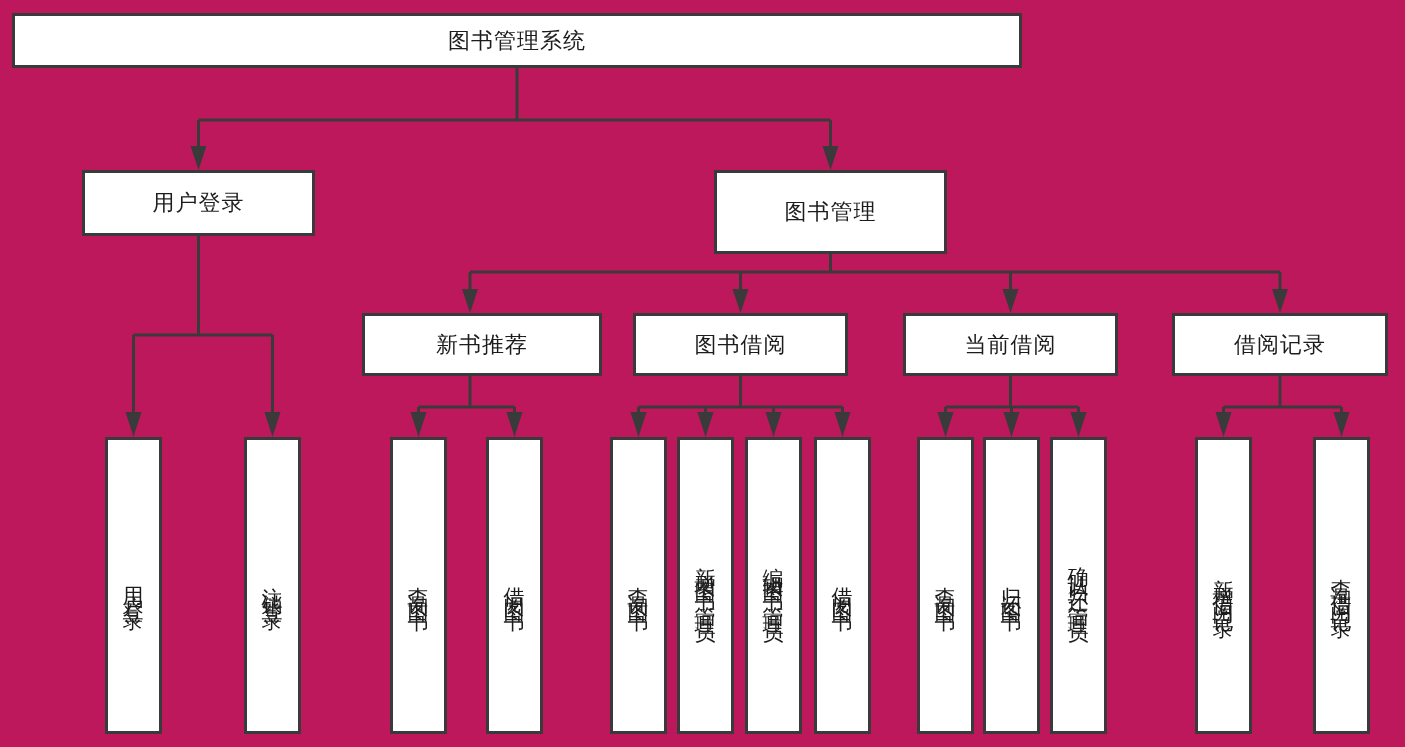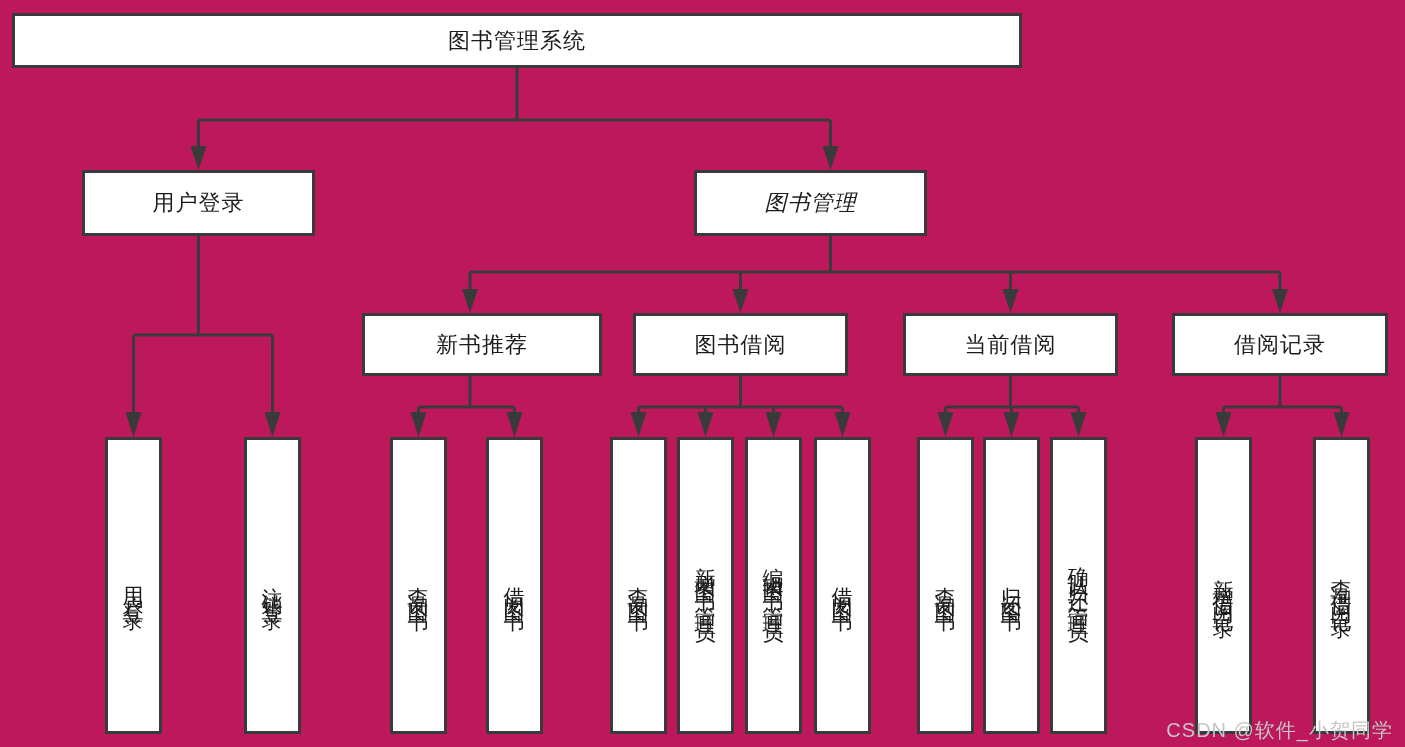--- a/index.html
+++ b/index.html
@@ -132,21 +132,21 @@
     </g>
   </svg>
 
   <div class="box hbox" style="left:12px; top:13px; width:1010px; height:55px;">
     <span class="label">图书管理系统</span>
   </div>
 
   <div class="box hbox" style="left:82px; top:170px; width:233px; height:66px;">
     <span class="label">用户登录</span>
   </div>
-  <div class="box hbox" style="left:694px; top:170px; width:233px; height:66px;font-style:italic;">
+  <div class="box hbox" style="left:714px; top:170px; width:233px; height:84px;">
     <span class="label">图书管理</span>
   </div>
 
   <div class="box hbox" style="left:362px; top:313px; width:240px; height:63px;">
     <span class="label">新书推荐</span>
   </div>
   <div class="box hbox" style="left:633px; top:313px; width:215px; height:63px;">
     <span class="label">图书借阅</span>
   </div>
   <div class="box hbox" style="left:903px; top:313px; width:215px; height:63px;">
@@ -193,15 +193,14 @@
     <span class="vtext">确认归还（管理员）</span>
   </div>
 
   <div class="box vbox" style="left:1195px; top:437px; width:57px; height:297px;">
     <span class="vtext">新增借阅记录</span>
   </div>
   <div class="box vbox" style="left:1313px; top:437px; width:57px; height:297px;">
     <span class="vtext">查询借阅记录</span>
   </div>
 
-  <div class="watermark">CSDN @软件_小贺同学</div>
 
 </div>
 
 </body></html>

